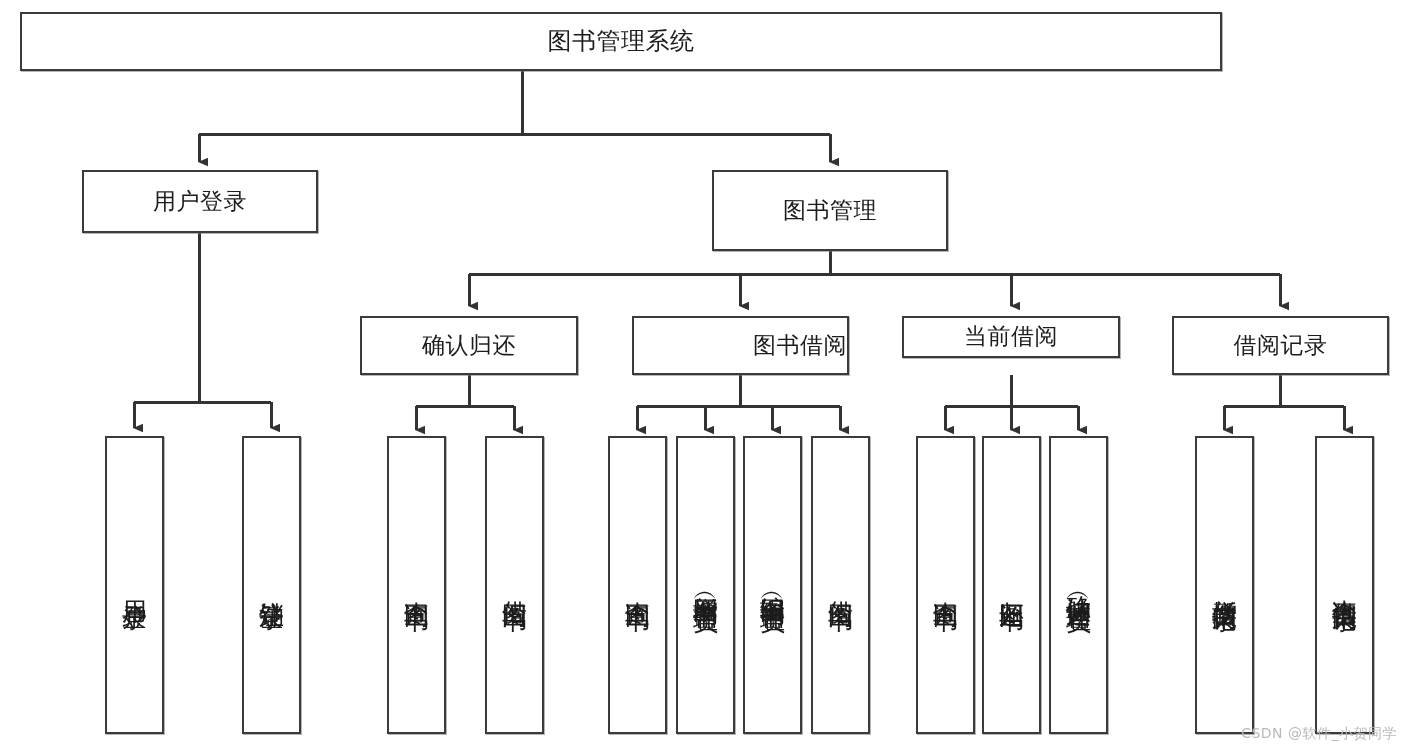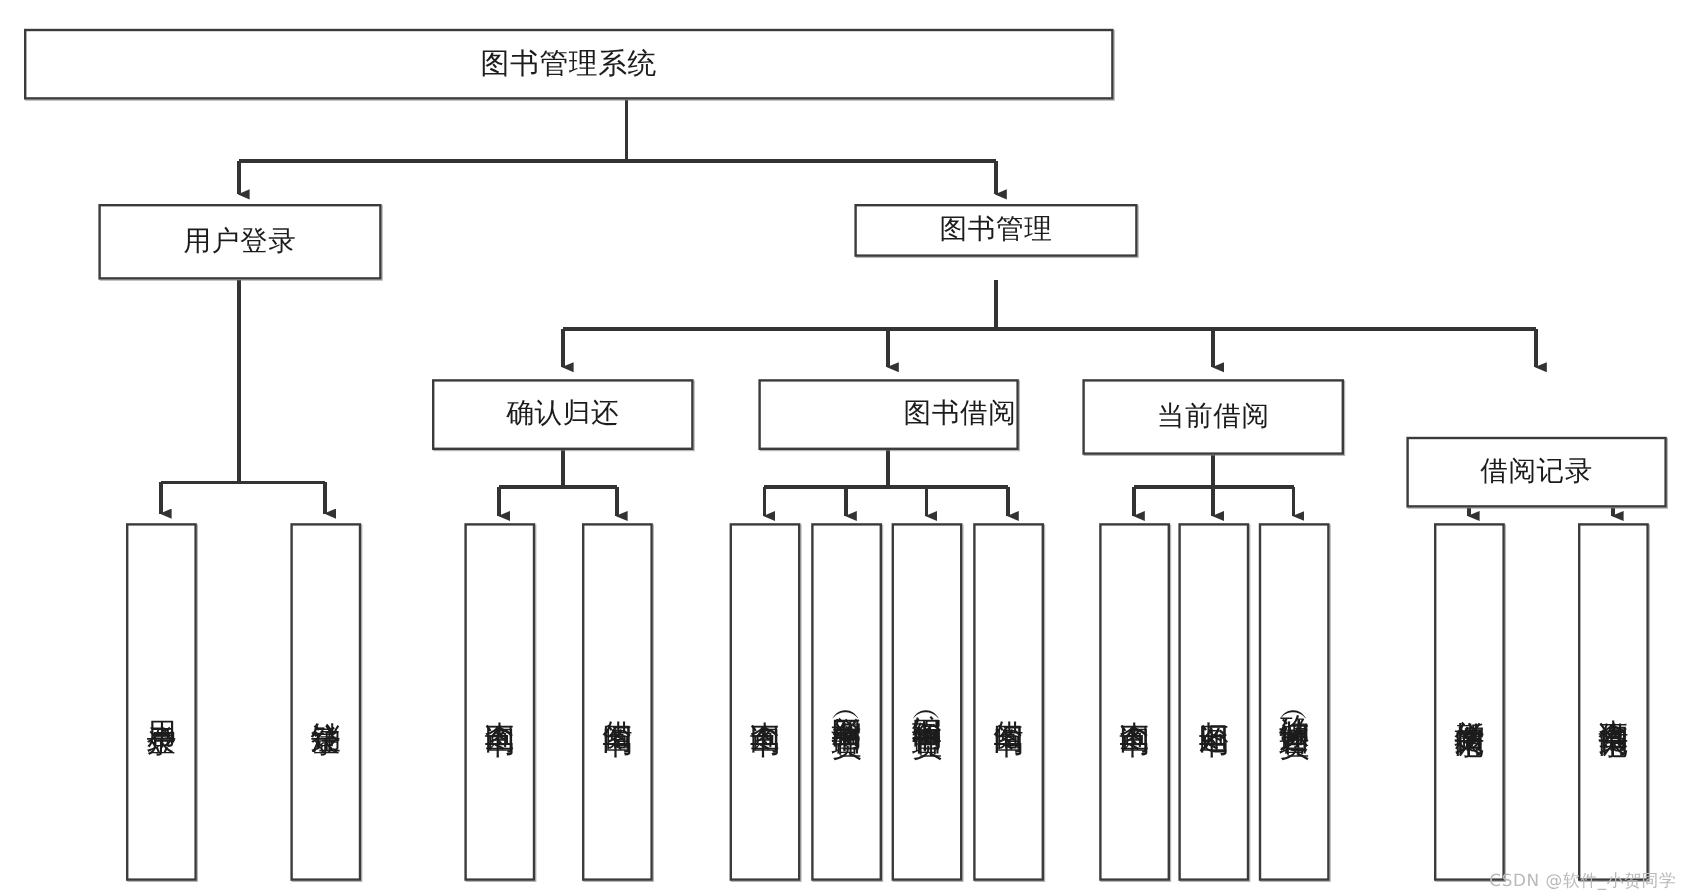--- a/index.html
+++ b/index.html
@@ -127,41 +127,41 @@
       <path d="M1011,406 L1011,430" marker-end="url(#arrowhead)"></path>
       <path d="M1078,406 L1078,430" marker-end="url(#arrowhead)"></path>
 
       <path d="M1280,375 L1280,406"></path>
       <path d="M1224,406 L1344,406"></path>
       <path d="M1224,406 L1224,430" marker-end="url(#arrowhead)"></path>
       <path d="M1344,406 L1344,430" marker-end="url(#arrowhead)"></path>
     </g>
   </svg>
 
-  <div class="node h root" style="left:20px; top:24px; width:908px; height:59px;">
+  <div class="node h root" style="left:20px; top:12px; width:1202px; height:59px;">
     <span class="node-label">图书管理系统</span>
   </div>
 
   <div class="node h" style="left:82px; top:170px; width:236px; height:63px;">
     <span class="node-label">用户登录</span>
   </div>
-  <div class="node h" style="left:712px; top:170px; width:236px; height:44px;">
+  <div class="node h" style="left:712px; top:170px; width:236px; height:81px;">
     <span class="node-label">图书管理</span>
   </div>
 
   <div class="node h" style="left:360px; top:316px; width:218px; height:59px;">
     <span class="node-label">确认归还</span>
   </div>
   <div class="node h" style="left:632px; top:316px; width:217px; height:59px;justify-content:flex-end;">
     <span class="node-label">图书借阅</span>
   </div>
-  <div class="node h" style="left:902px; top:316px; width:218px; height:63px;">
+  <div class="node h" style="left:902px; top:316px; width:218px; height:42px;">
     <span class="node-label">当前借阅</span>
   </div>
-  <div class="node h" style="left:1172px; top:316px; width:217px; height:59px;margin-top:48px;">
+  <div class="node h" style="left:1172px; top:316px; width:217px; height:59px;">
     <span class="node-label">借阅记录</span>
   </div>
 
   <div class="node v" style="left:105px; top:436px; width:59px; height:298px;">
     <span class="node-label">用户登录</span>
   </div>
   <div class="node v" style="left:242px; top:436px; width:59px; height:298px;">
     <span class="node-label">注销登录</span>
   </div>
 

